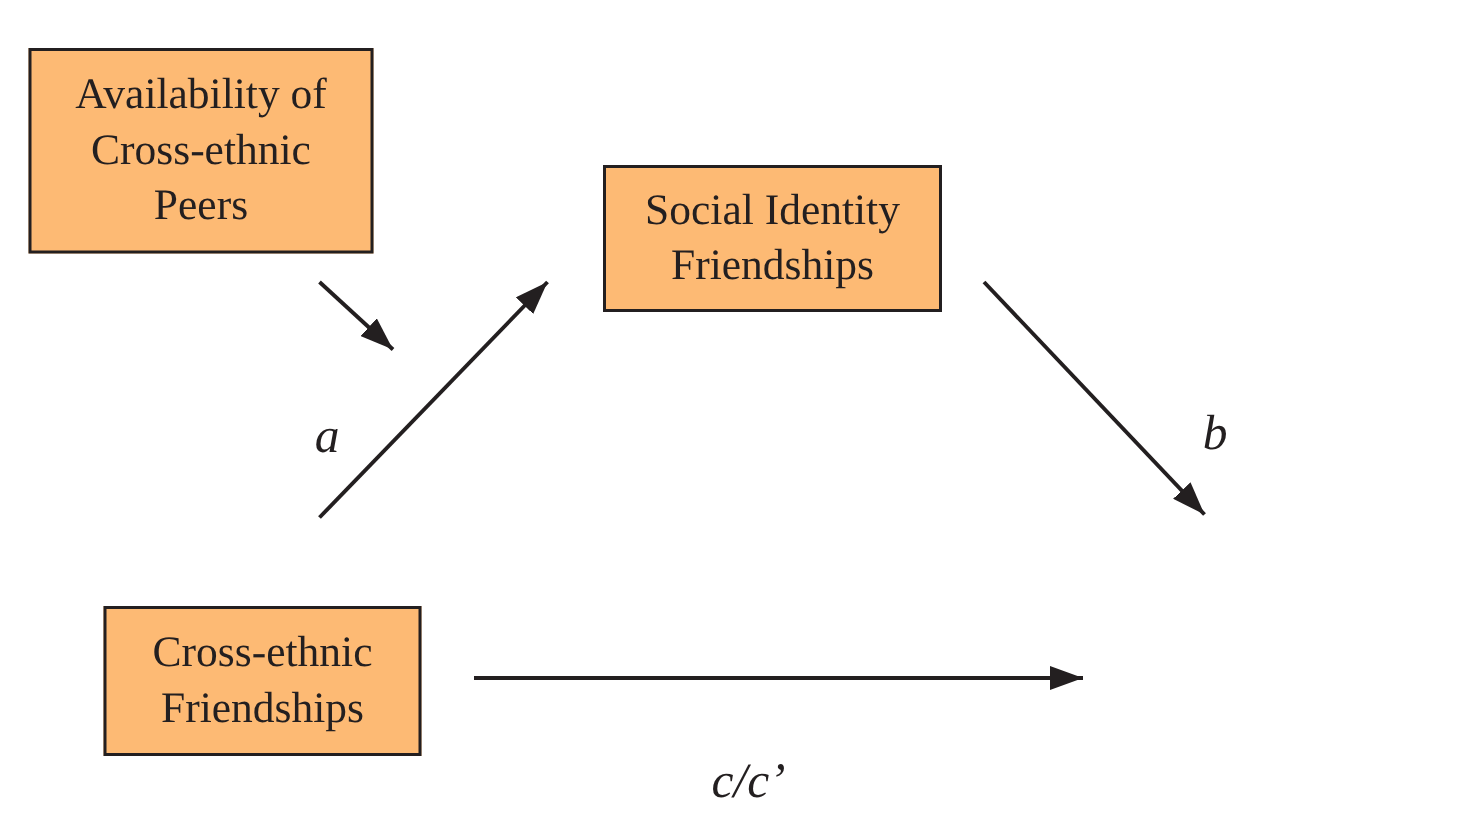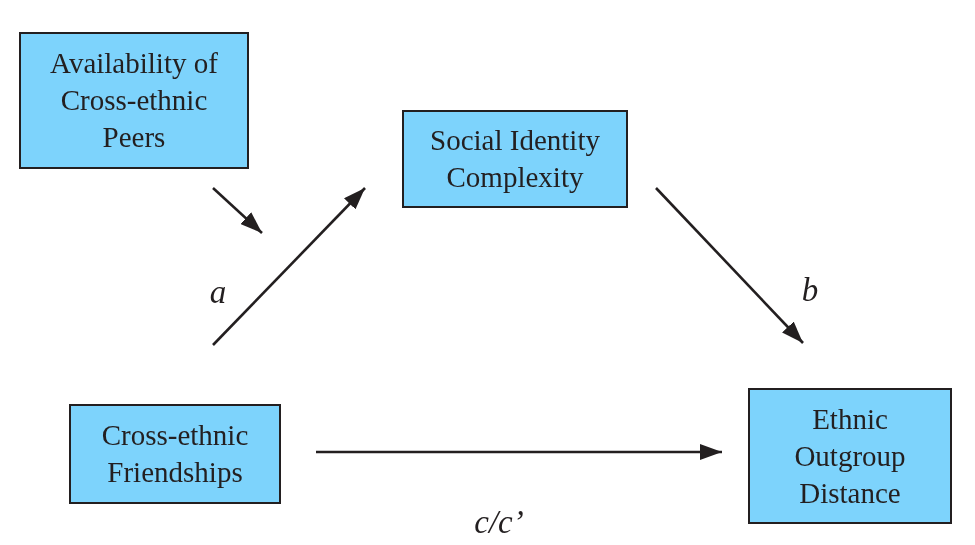--- a/index.html
+++ b/index.html
@@ -21,21 +21,21 @@
     left: 0;
     top: 0;
     width: 975px;
     height: 545px;
     pointer-events: none;
   }
   .node {
     position: absolute;
     box-sizing: border-box;
     border: 2.5px solid #231f20;
-    background: #7dd3fc;
+    background: #fdba74;
     display: flex;
     align-items: center;
     justify-content: center;
     text-align: center;
   }
   .node .node-label {
     white-space: pre-line;
     font-size: 29px;
     line-height: 37px;
   }
@@ -73,31 +73,26 @@
   </svg>
 
   <div class="node node-availability">
     <span class="node-label">Availability of
 Cross-ethnic
 Peers</span>
   </div>
 
   <div class="node node-complexity">
     <span class="node-label">Social Identity
-Complexity</span>
+Friendships</span>
   </div>
 
   <div class="node node-friendships">
     <span class="node-label">Cross-ethnic
 Friendships</span>
   </div>
 
-  <div class="node node-distance">
-    <span class="node-label">Ethnic
-Outgroup
-Distance</span>
-  </div>
 
   <span class="edge-label edge-label-a">a</span>
   <span class="edge-label edge-label-b">b</span>
   <span class="edge-label edge-label-c">c/c’</span>
 
 </div>
 
 </body></html>

